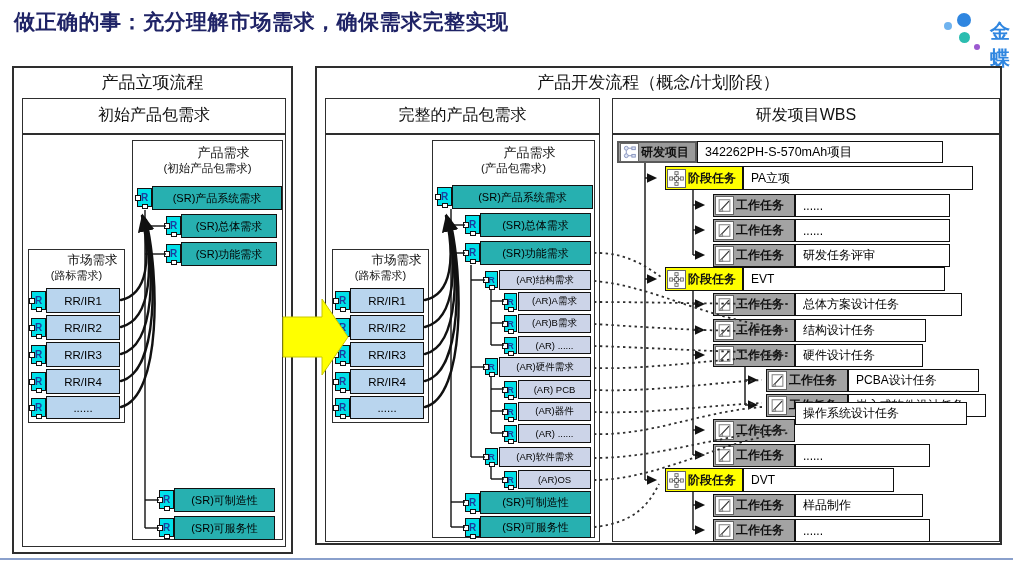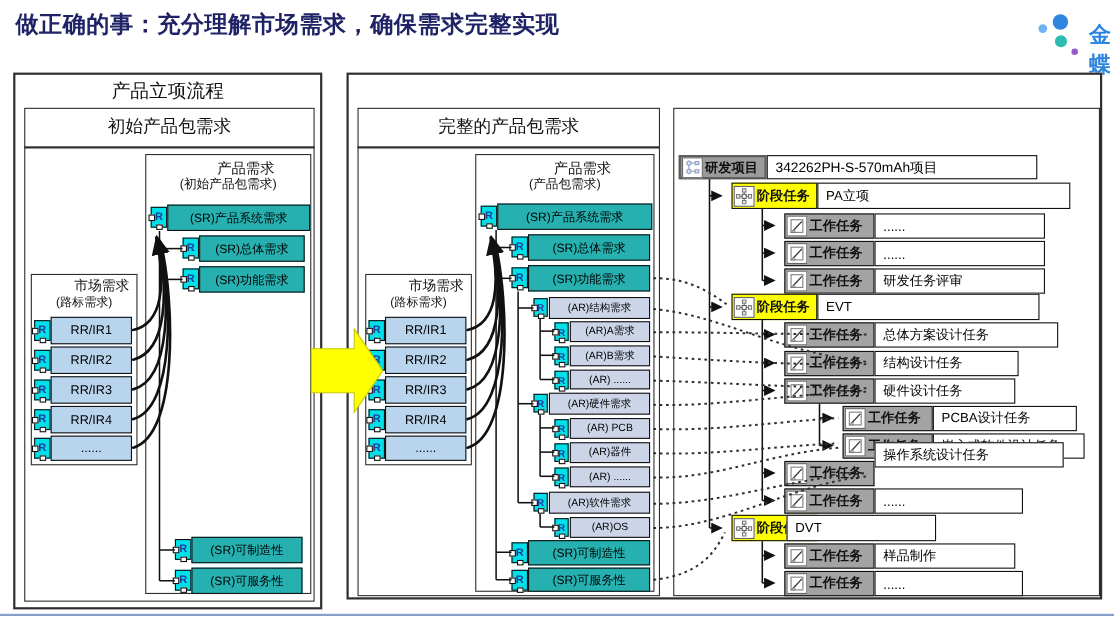--- a/index.html
+++ b/index.html
@@ -95,20 +95,21 @@
   <span class="ricon" style="left:31px;top:318px">R</span>
   <div class="rbox rr" style="left:46px;top:315px;width:74px;height:25px">RR/IR2</div>
   <span class="ricon" style="left:31px;top:345px">R</span>
   <div class="rbox rr" style="left:46px;top:342px;width:74px;height:25px">RR/IR3</div>
   <span class="ricon" style="left:31px;top:372px">R</span>
   <div class="rbox rr" style="left:46px;top:369px;width:74px;height:25px">RR/IR4</div>
   <span class="ricon" style="left:31px;top:398px">R</span>
   <div class="rbox rr" style="left:46px;top:396px;width:74px;height:23px">......</div>
 
   <div class="panel" style="left:315px;top:66px;width:687px;height:479px"></div>
+  <div class="ptitle" style="left:315px;top:71px;width:687px">产品开发流程（概念/计划阶段）</div>
 
   <div class="subbox" style="left:325px;top:98px;width:275px;height:444px"></div>
   <div class="subbar" style="left:325px;top:98px;width:275px;height:37px">完整的产品包需求</div>
   <div class="innerbox" style="left:432px;top:140px;width:163px;height:398px"></div>
   <div class="boxtitle" style="left:432px;top:145px;width:163px">
     <div class="l1">产品需求</div>
     <div class="l2">(产品包需求)</div>
   </div>
 
   <div class="innerbox" style="left:332px;top:249px;width:97px;height:174px"></div>
@@ -152,20 +153,21 @@
   <span class="ricon small" style="left:485px;top:448px">R</span>
   <div class="rbox ar" style="left:499px;top:447px;width:92px;height:20px">(AR)软件需求</div>
   <span class="ricon small" style="left:504px;top:471px">R</span>
   <div class="rbox ar" style="left:518px;top:470px;width:73px;height:19px">(AR)OS</div>
   <span class="ricon" style="left:465px;top:493px">R</span>
   <div class="rbox sr" style="left:480px;top:491px;width:111px;height:23px">(SR)可制造性</div>
   <span class="ricon" style="left:465px;top:518px">R</span>
   <div class="rbox sr" style="left:480px;top:516px;width:111px;height:22px">(SR)可服务性</div>
 
   <div class="subbox" style="left:612px;top:98px;width:388px;height:444px"></div>
+  <div class="subbar" style="left:612px;top:98px;width:388px;height:37px">研发项目WBS</div>
 
   <div class="wbadge bproj" style="left:617px;top:141px;width:80px;height:22px">
     <span class="bic">
         <svg width="15" height="15" viewBox="0 0 14 14">
           <use href="#g-proj"></use>
         </svg>
       </span>
     <span class="blab">研发项目</span>
   </div>
   <div class="wtext" style="left:697px;top:141px;width:246px;height:22px;font-size:12.5px">342262PH-S-570mAh项目</div>
@@ -291,21 +293,21 @@
   <div class="wtext" style="left:795px;top:444px;width:135px;height:23px">......</div>
 
   <div class="wbadge bstage" style="left:665px;top:468px;width:78px;height:24px">
     <span class="bic">
         <svg width="15" height="15" viewBox="0 0 14 14">
           <use href="#g-stage"></use>
         </svg>
       </span>
     <span class="blab">阶段任务</span>
   </div>
-  <div class="wtext" style="left:715px;top:468px;width:136px;height:24px">DVT</div>
+  <div class="wtext" style="left:743px;top:468px;width:151px;height:24px">DVT</div>
 
   <div class="wbadge btask" style="left:713px;top:494px;width:82px;height:23px">
     <span class="bic">
         <svg width="15" height="15" viewBox="0 0 14 14">
           <use href="#g-task"></use>
         </svg>
       </span>
     <span class="blab">工作任务</span>
   </div>
   <div class="wtext" style="left:795px;top:494px;width:128px;height:23px">样品制作</div>

